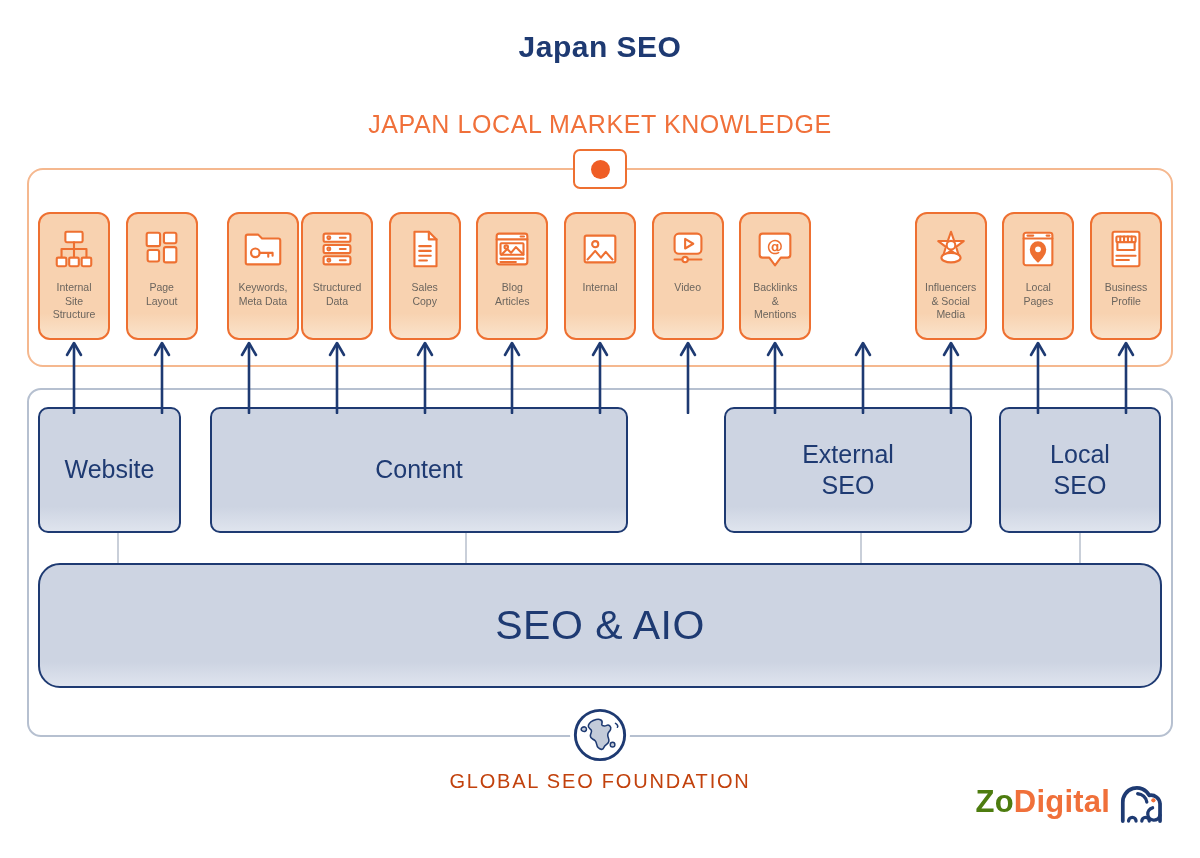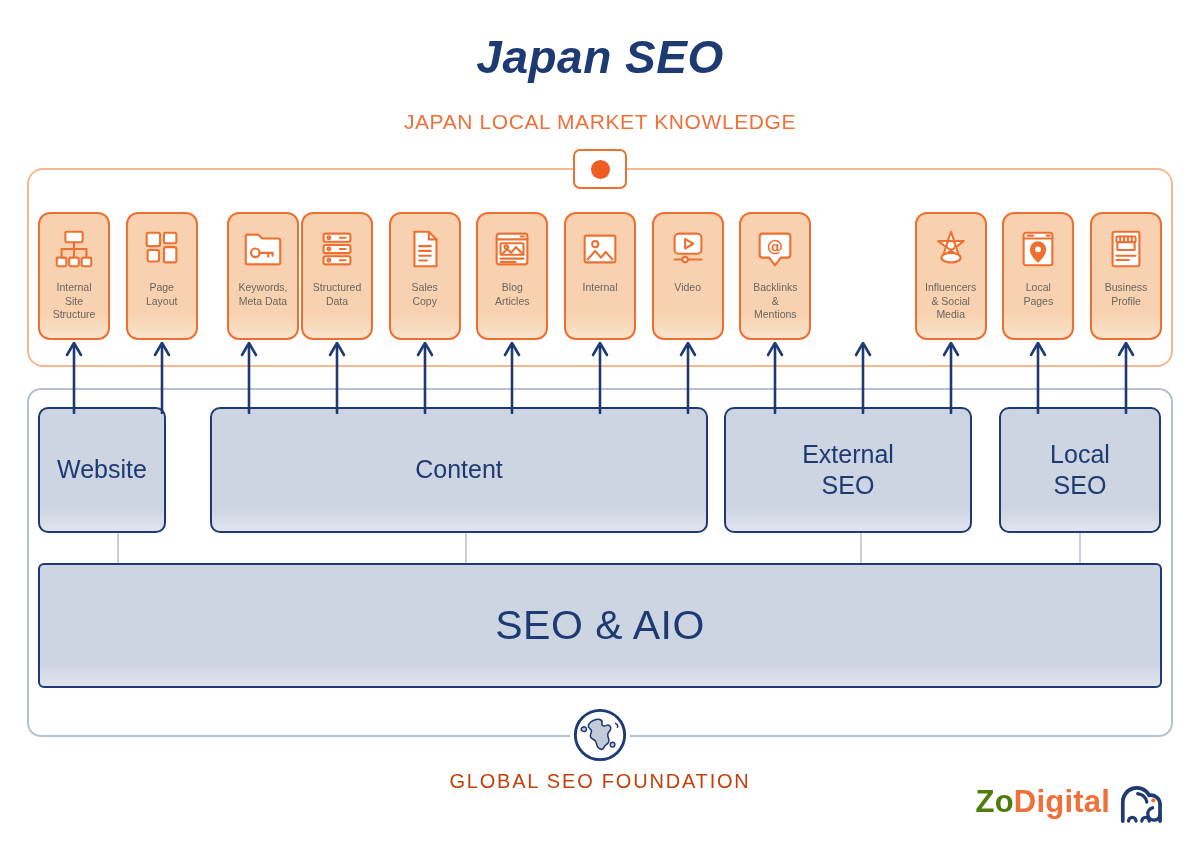--- a/index.html
+++ b/index.html
@@ -3,25 +3,25 @@
 <meta charset="utf-8">
 <style>
   html,body{margin:0;padding:0;background:#fff;}
   #stage{
     position:relative;width:1200px;height:858px;background:#fff;overflow:hidden;
     font-family:"Liberation Sans","DejaVu Sans",sans-serif;
   }
   
   .title{
     position:absolute;left:0;top:30px;width:100%;text-align:center;
-    font-size:46px;font-weight:700;color:#1e3a72;letter-spacing:.5px;font-style:italic;
+    font-size:30px;font-weight:700;color:#1e3a72;letter-spacing:.5px;
   }
   .subtitle{
     position:absolute;left:0;top:110px;width:100%;text-align:center;
-    font-size:21px;font-weight:500;color:#f0703a;letter-spacing:.6px;
+    font-size:25px;font-weight:500;color:#f0703a;letter-spacing:.6px;
   }
   
   .orange-container{
     position:absolute;left:27px;top:168px;width:1142px;height:195px;
     border:2px solid #f5b88f;border-radius:16px;background:#fff;z-index:1;
   }
   .flag-badge{
     position:absolute;left:573px;top:149px;width:50px;height:36px;
     background:#fff;border:2.4px solid #ee7031;border-radius:7px;z-index:4;
     display:flex;align-items:center;justify-content:center;
@@ -53,21 +53,21 @@
     background:linear-gradient(180deg,#cdd4e2 0%,#cdd4e2 80%,#dfe4ee 100%);
     display:flex;align-items:center;justify-content:center;z-index:2;
     color:#1e3a72;font-size:25px;font-weight:500;text-align:center;line-height:1.25;
   }
   .f-box .wrapNarrow{max-width:7.5ch;}
   .connector{
     position:absolute;width:2px;height:32px;top:532px;background:#c9cfd9;z-index:1;
   }
   .base-box{
     position:absolute;left:38px;top:563px;width:1124px;height:125px;box-sizing:border-box;
-    border:2.6px solid #1e3a72;border-radius:6px;
+    border:2.6px solid #1e3a72;border-radius:22px;
     background:linear-gradient(180deg,#cdd4e2 0%,#cdd4e2 80%,#dfe4ee 100%);
     display:flex;align-items:center;justify-content:center;z-index:2;
     color:#1e3a72;font-size:41px;font-weight:500;letter-spacing:.5px;
   }
   
   .globe-wrap{
     position:absolute;left:570px;top:705px;width:60px;height:60px;z-index:3;
     background:#fff;border-radius:50%;display:flex;align-items:center;justify-content:center;
   }
   .foundation-label{
@@ -242,24 +242,24 @@
       <line x1="951" y1="75" x2="951" y2="7" stroke="#1e3a72" stroke-width="2.6" fill="none" stroke-linecap="round" stroke-linejoin="round"></line>
       <polyline points="944,17 951,5 958,17" stroke="#1e3a72" stroke-width="2.6" fill="none" stroke-linecap="round" stroke-linejoin="round"></polyline>
       <line x1="1038" y1="75" x2="1038" y2="7" stroke="#1e3a72" stroke-width="2.6" fill="none" stroke-linecap="round" stroke-linejoin="round"></line>
       <polyline points="1031,17 1038,5 1045,17" stroke="#1e3a72" stroke-width="2.6" fill="none" stroke-linecap="round" stroke-linejoin="round"></polyline>
       <line x1="1126" y1="75" x2="1126" y2="7" stroke="#1e3a72" stroke-width="2.6" fill="none" stroke-linecap="round" stroke-linejoin="round"></line>
       <polyline points="1119,17 1126,5 1133,17" stroke="#1e3a72" stroke-width="2.6" fill="none" stroke-linecap="round" stroke-linejoin="round"></polyline>
     </svg>
 
   <div class="blue-container"></div>
 
-  <div class="f-box" style="left:38px;width:128px">
+  <div class="f-box" style="left:38px;width:143px">
     <span>Website</span>
   </div>
-  <div class="f-box" style="left:210px;width:498px">
+  <div class="f-box" style="left:210px;width:418px">
     <span>Content</span>
   </div>
   <div class="f-box" style="left:724px;width:248px">
     <span class="wrapNarrow">External SEO</span>
   </div>
   <div class="f-box" style="left:999px;width:162px">
     <span class="wrapNarrow">Local SEO</span>
   </div>
 
   <div class="connector" style="left:117px"></div>

